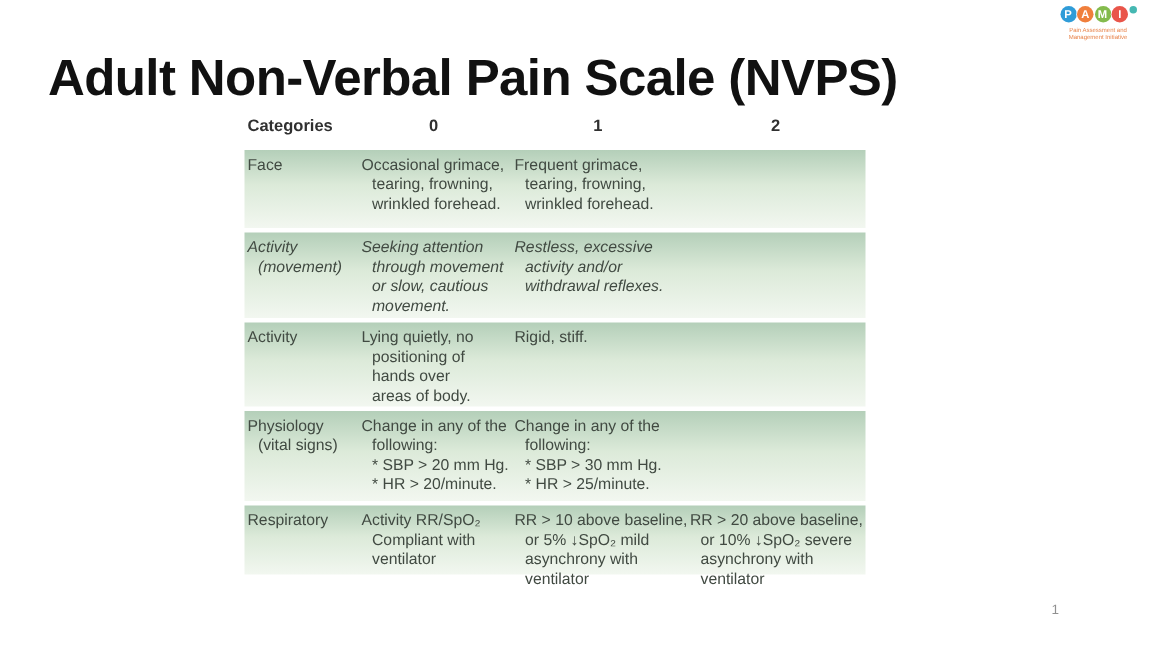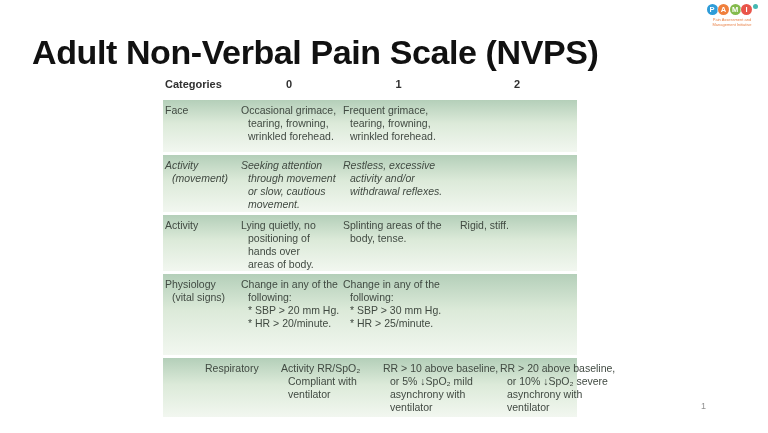--- a/index.html
+++ b/index.html
@@ -69,22 +69,22 @@
     line-height:13px;
     white-space:pre;
     text-indent:-7px;
     padding-left:10px;
   }
   .td.cat{padding-left:9px;}
   .td.c2{padding-left:10px;}
   .r0{height:52px;}
   .r1{height:57px;font-style:italic;}
   .r2{height:56px;}
-  .r3{height:81px;}
-  .r4{height:59px;padding-left:40px;}
+  .r3{height:60px;}
+  .r4{height:46px;}
   .page-number{
     position:absolute;left:701px;top:401px;
     font-size:9px;color:var(--page-number-text,#909090);
   }
 </style>
 </head>
 <body>
 
 <div class="slide">
 
@@ -132,22 +132,20 @@
 activity and/or
 withdrawal reflexes.</div>
     </div>
 
     <div class="grid-row trow r2">
       <div class="td cat">Activity</div>
       <div class="td">Lying quietly, no
 positioning of
 hands over
 areas of body.</div>
-      <div class="td">Splinting areas of the
-body, tense.</div>
       <div class="td c2">Rigid, stiff.</div>
     </div>
 
     <div class="grid-row trow r3">
       <div class="td cat">Physiology
 (vital signs)</div>
       <div class="td">Change in any of the
 following:
 * SBP &gt; 20 mm Hg.
 * HR &gt; 20/minute.</div>

